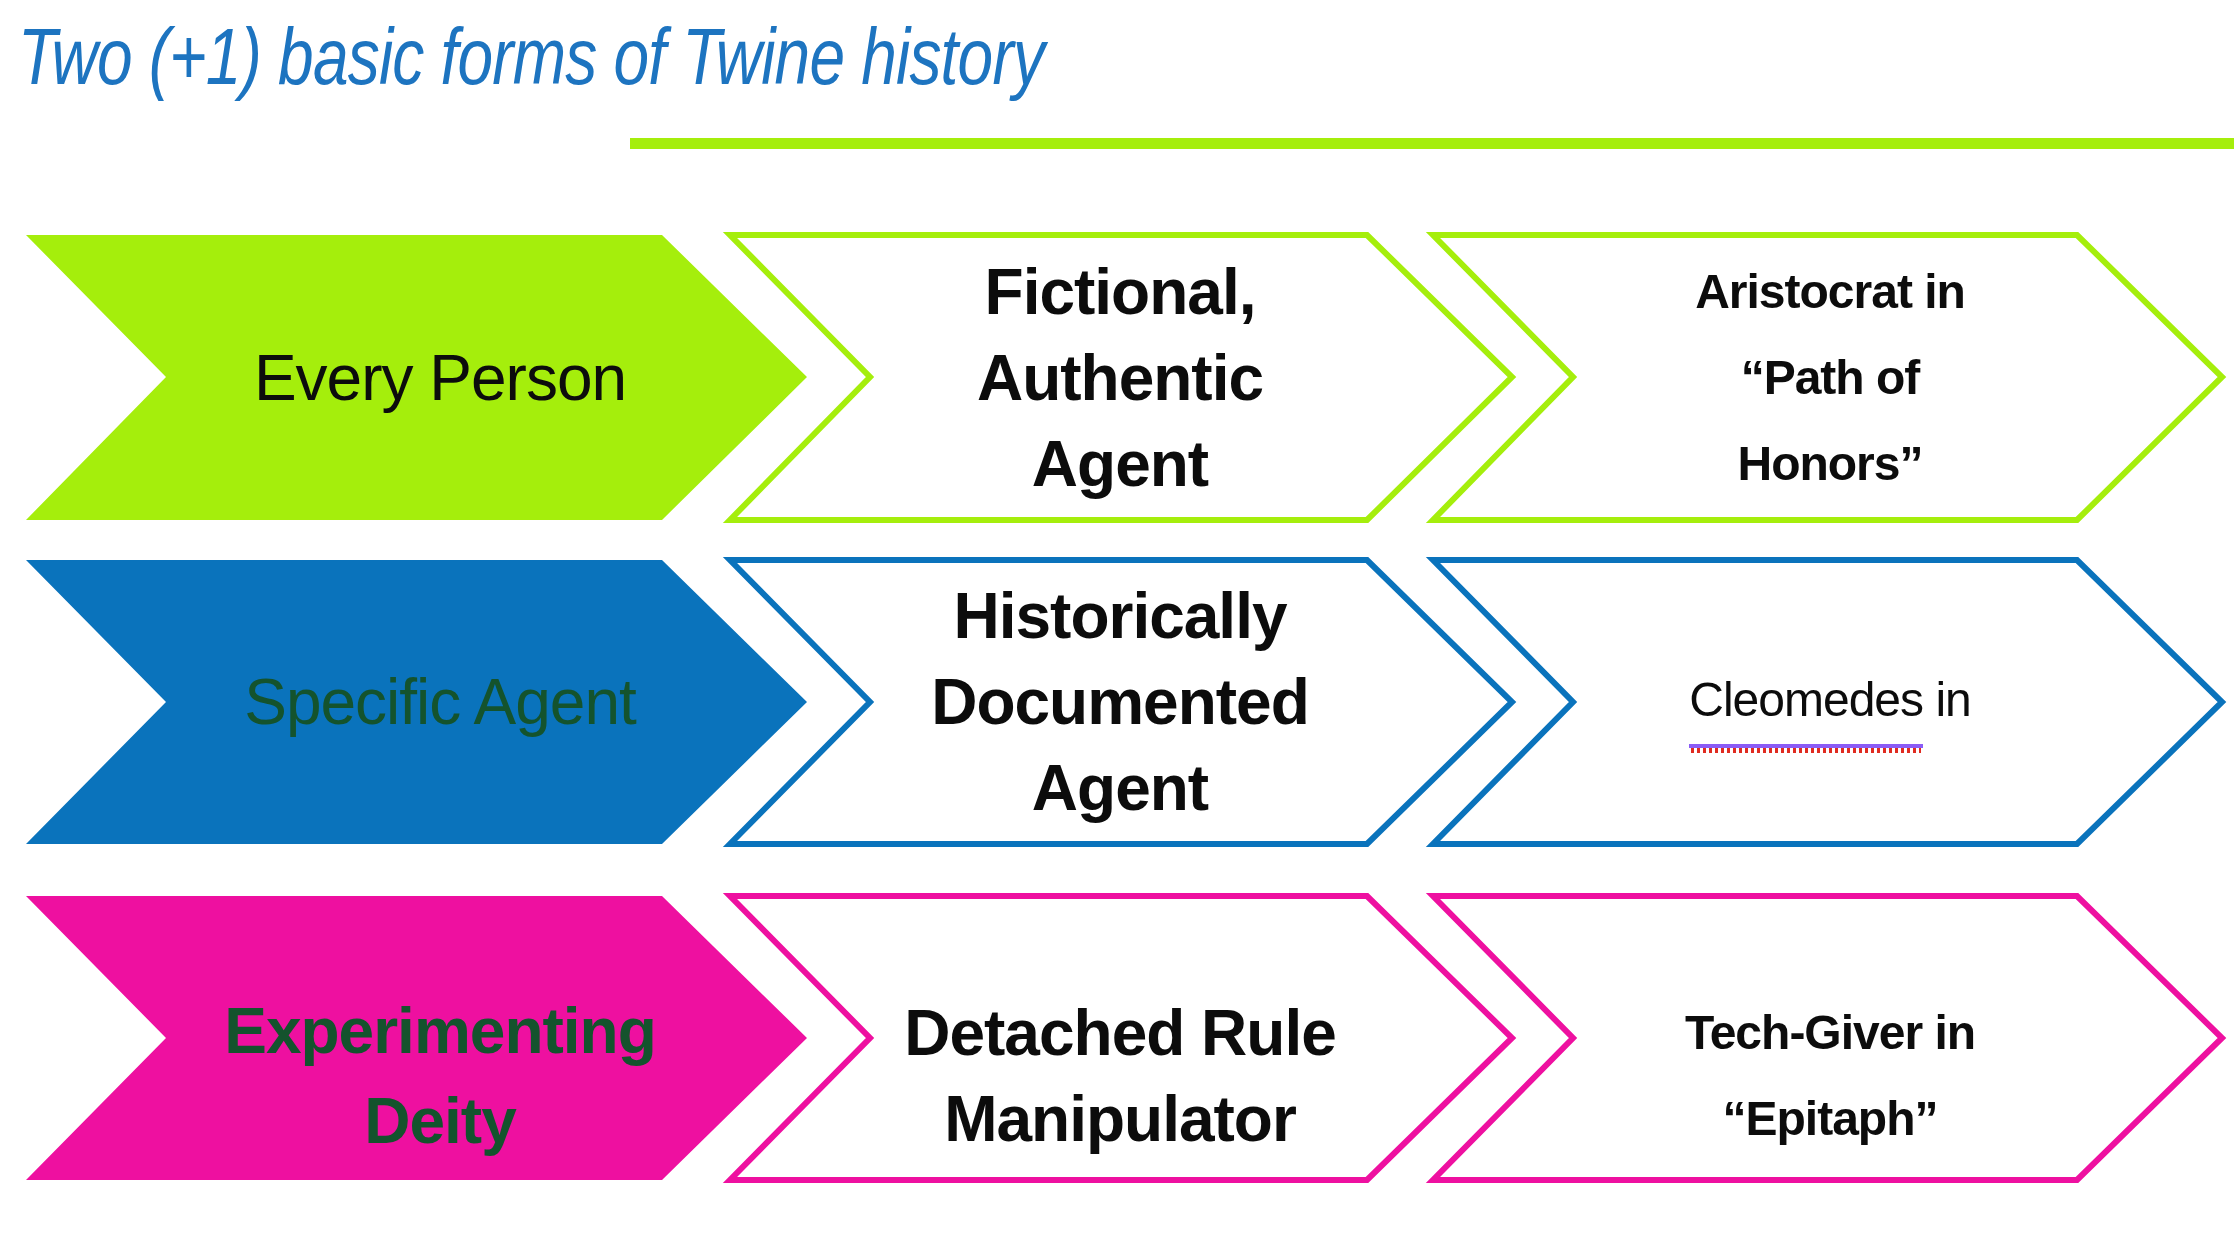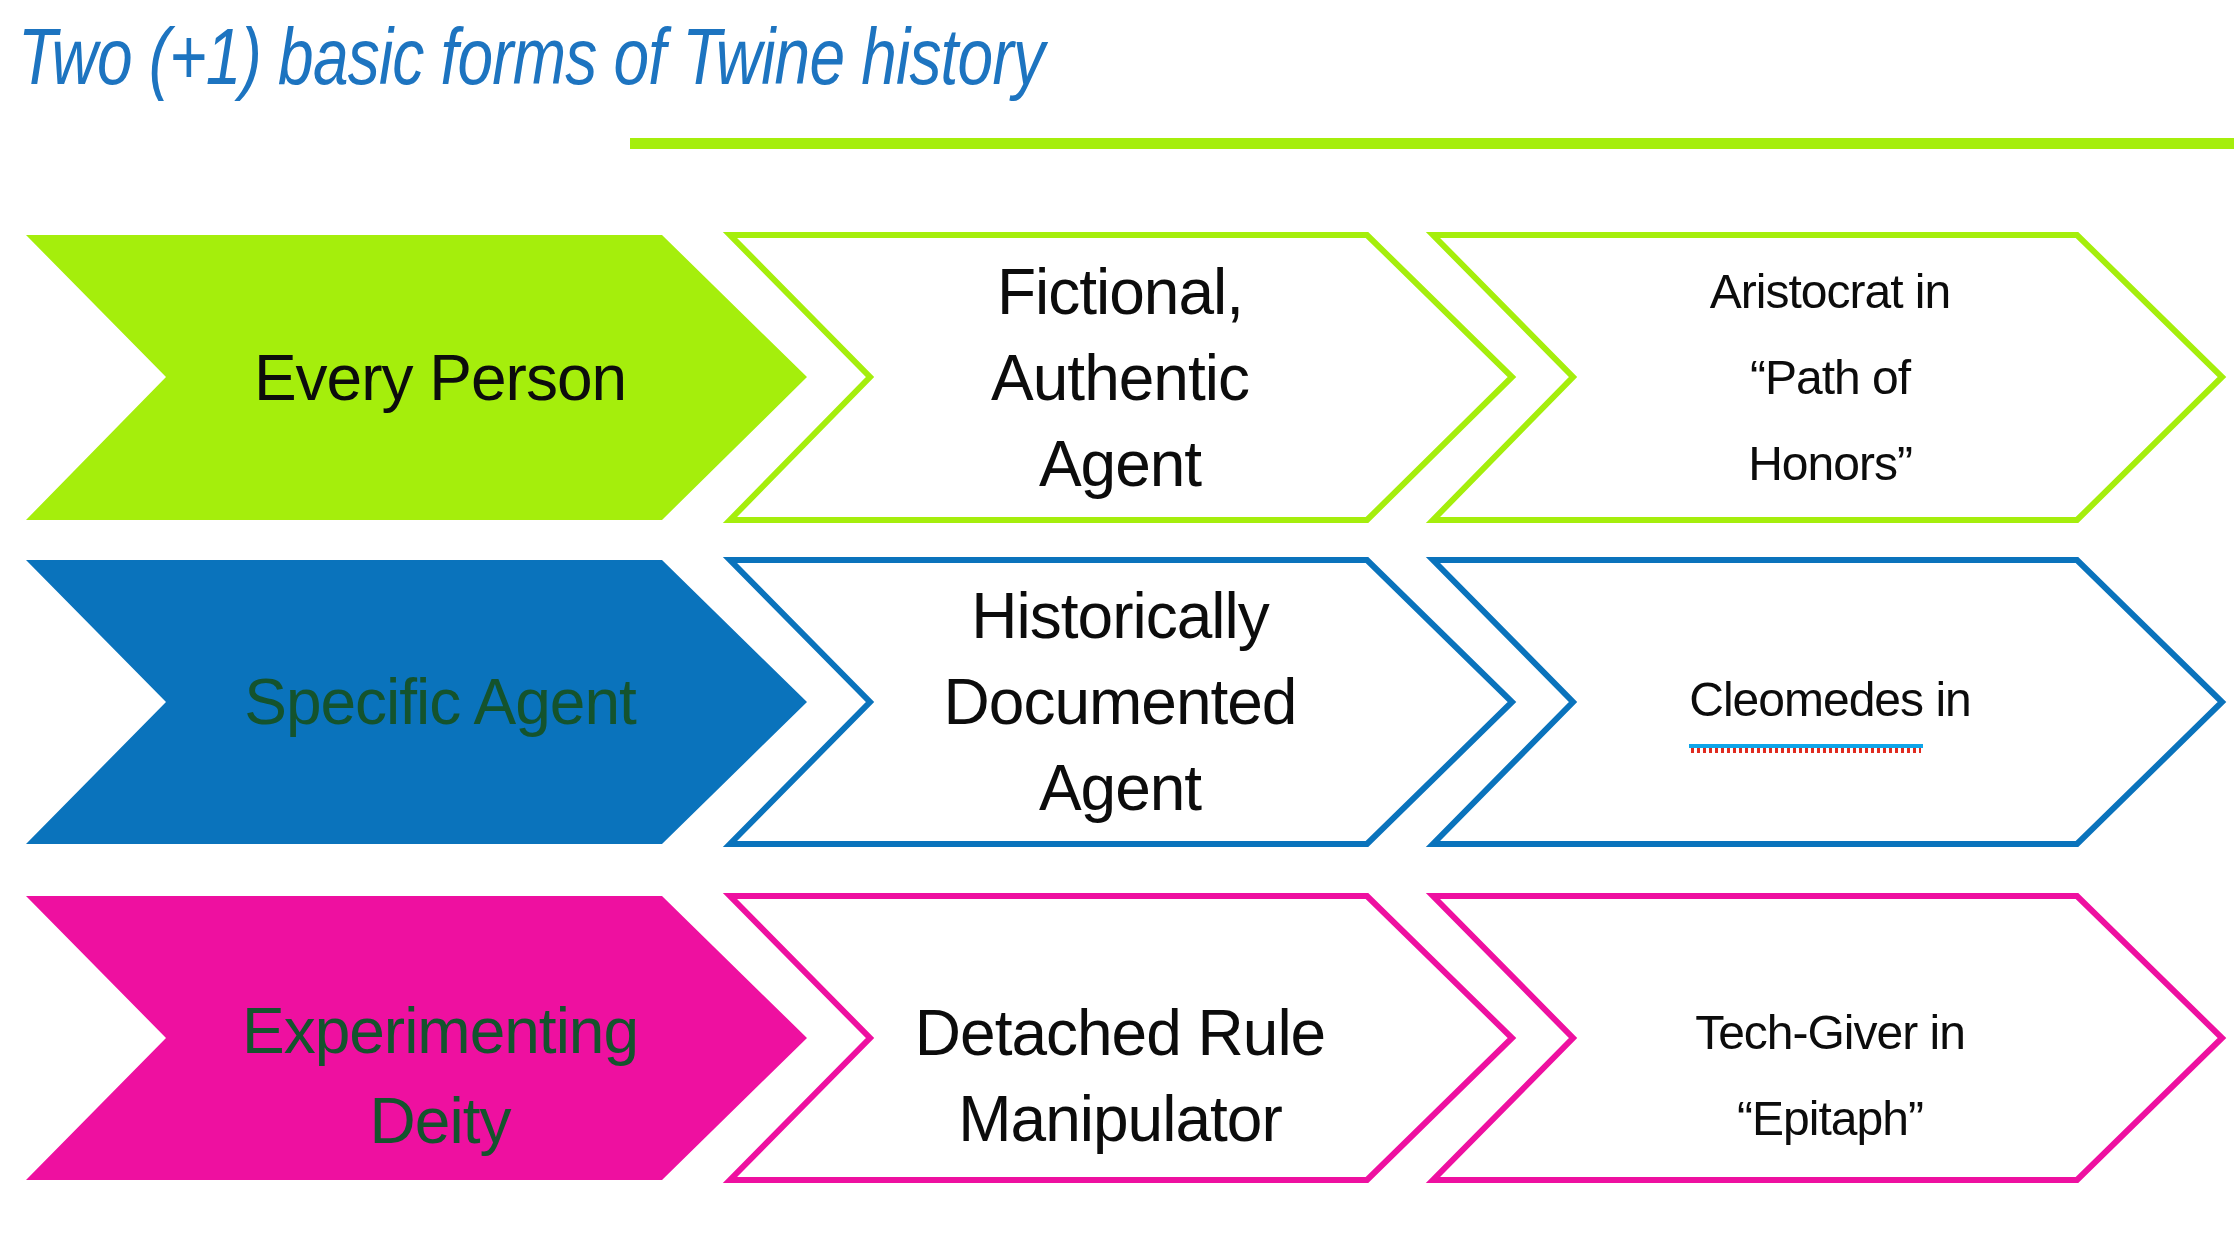--- a/index.html
+++ b/index.html
@@ -34,25 +34,25 @@
     letter-spacing:-1px;
     color:#0C0C0C;
   }
   .col1{left:150px;width:580px;font-size:64px;line-height:90px;}
   .col2{left:810px;width:620px;font-size:64px;line-height:86px;}
   .col3{left:1510px;width:640px;font-size:48px;line-height:86px;}
   .r1{top:235px;height:285px;}
   .r2{top:560px;height:284px;}
   .r3{top:896px;height:360px;}
   .light{color:#14532d;}
-  .multi{white-space:pre-line;}
+  .multi{white-space:pre-line;font-weight:bold;}
   
   .uwrap{
     position:relative;display:inline-block;
-    border-bottom:4px solid #0ea5e9;
+    border-bottom:4px solid #8b5cf6;
     padding-bottom:1px;
   }
   .squiggle{
     position:absolute;left:2px;right:2px;bottom:-9px;height:5px;
     background-image:repeating-linear-gradient(90deg,#E02B20 0 3px,transparent 3px 6px);
   }
 </style>
 </head>
 <body>
 

